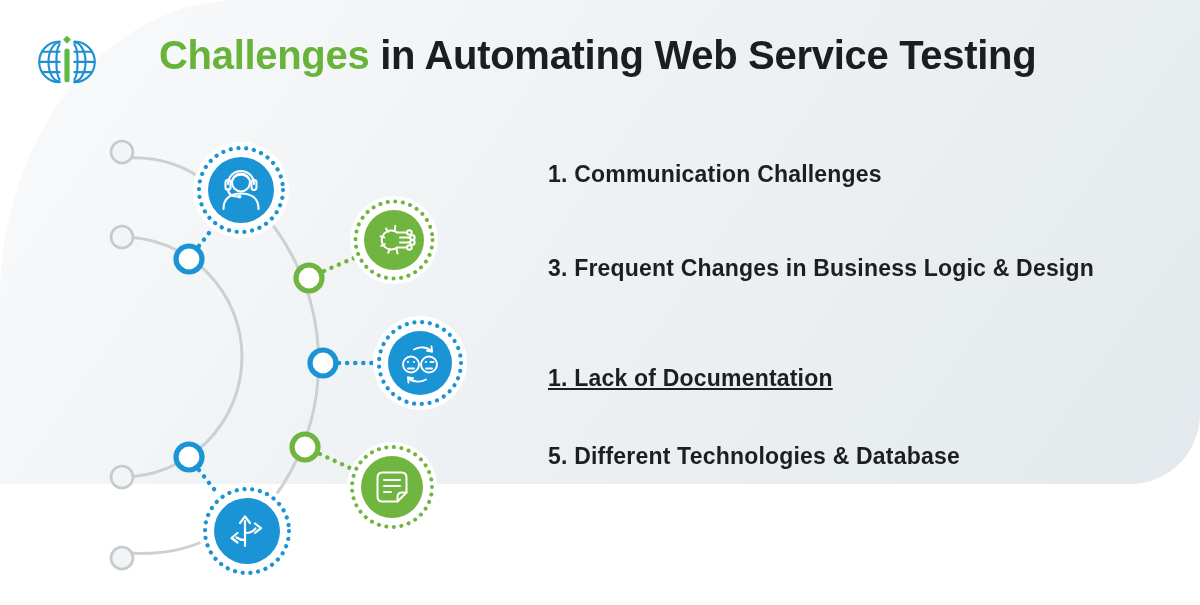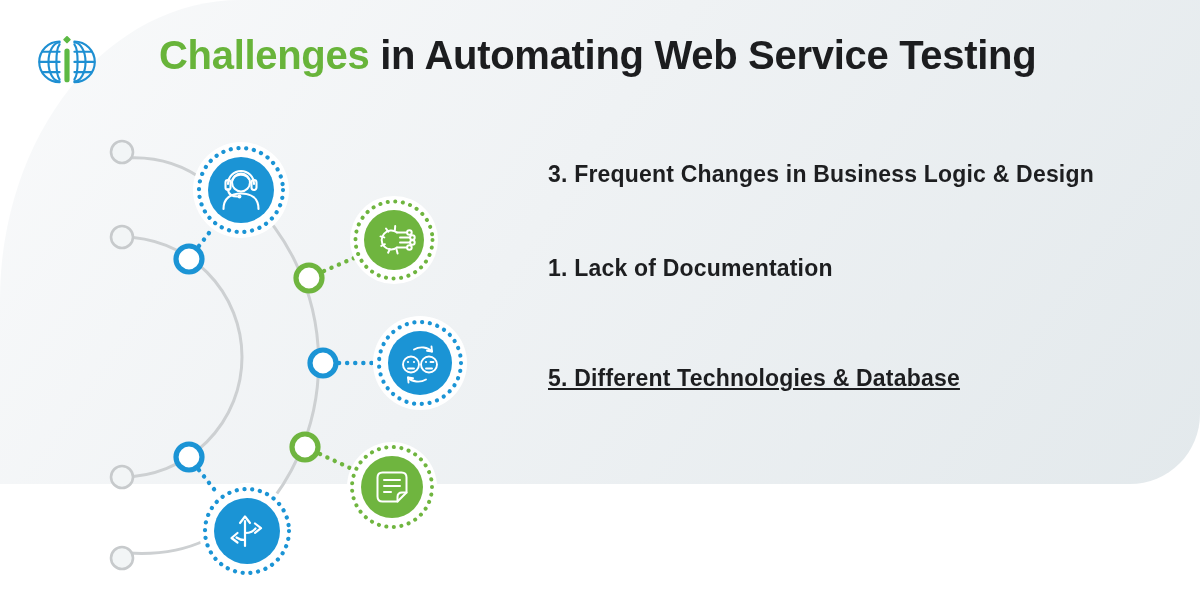--- a/index.html
+++ b/index.html
@@ -175,17 +175,18 @@
     <g fill="#ffffff" stroke-width="5.2">
       <circle cx="189" cy="259" r="13" stroke="#1b94d5"></circle>
       <circle cx="309" cy="278" r="13" stroke="#6fb53f"></circle>
       <circle cx="323" cy="363" r="13" stroke="#1b94d5"></circle>
       <circle cx="305" cy="447" r="13" stroke="#6fb53f"></circle>
       <circle cx="189" cy="457" r="13" stroke="#1b94d5"></circle>
     </g>
   </svg>
 
   <div class="list">
+    <div class="item">1. Communication Challenges</div>
     <div class="item">3. Frequent Changes in Business Logic &amp; Design</div>
     <div class="item">1. Lack of Documentation</div>
     <div class="item">5. Different Technologies &amp; Database</div>
   </div>
 </div>
 
 </body></html>

